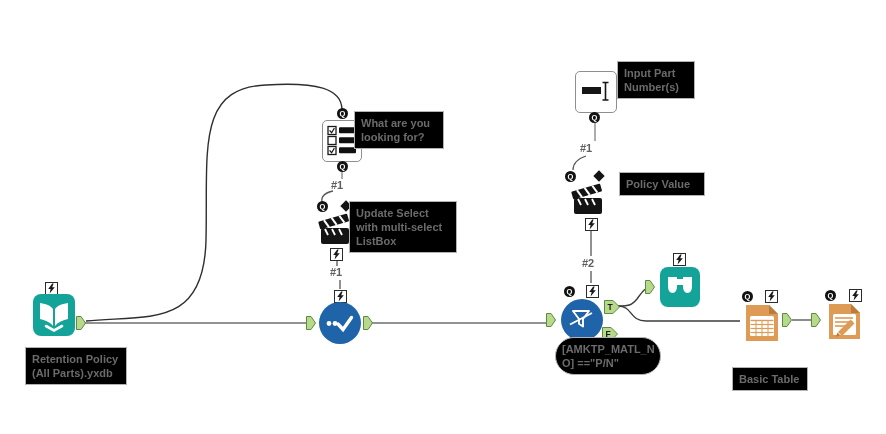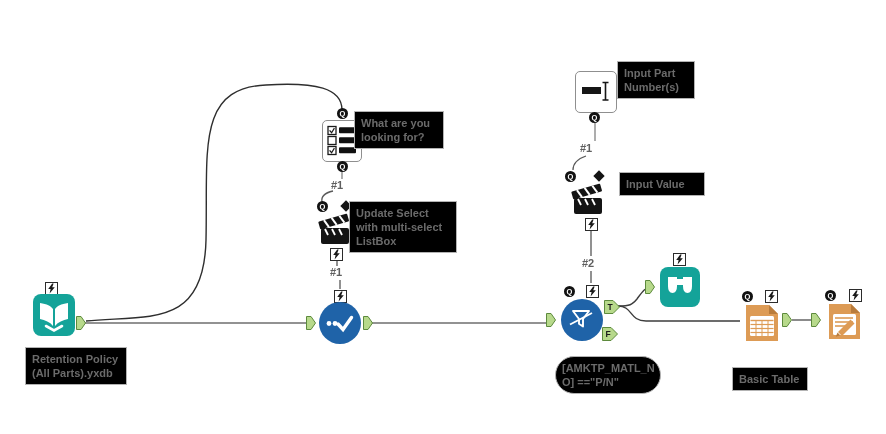--- a/index.html
+++ b/index.html
@@ -177,21 +177,21 @@
         <line x1="7" y1="25" x2="10" y2="31" stroke="#fff" stroke-width="1.8"></line>
         <line x1="14" y1="25" x2="17" y2="31" stroke="#fff" stroke-width="1.8"></line>
         <line x1="21" y1="25" x2="24" y2="31" stroke="#fff" stroke-width="1.8"></line>
       </svg>
     </div>
     <div class="bolt" style="left:585px;top:218px;">
       <svg width="9" height="11" viewBox="0 0 9 11">
           <path d="M5.2 0.5 L1.2 6 H3.6 L2.6 10.5 L7.8 4.2 H5.2 L6.6 0.5 Z" fill="#1a1a1a"></path>
         </svg>
     </div>
-    <div class="anno" style="left:619px;top:172px;width:72px;">Input Value</div>
+    <div class="anno" style="left:619px;top:172px;width:72px;">Policy Value</div>
   </div>
 
   <div class="node">
     <div class="qb" style="left:564px;top:286px;">Q</div>
     <div class="bolt" style="left:586px;top:285px;">
       <svg width="9" height="11" viewBox="0 0 9 11">
           <path d="M5.2 0.5 L1.2 6 H3.6 L2.6 10.5 L7.8 4.2 H5.2 L6.6 0.5 Z" fill="#1a1a1a"></path>
         </svg>
     </div>
     <div class="tool-circle" style="left:561px;top:299px;width:42px;height:42px;">
@@ -204,21 +204,21 @@
       <polygon points="0.5,0.5 5,0.5 9.5,7 5,13.5 0.5,13.5" class="anchor-fill"></polygon>
     </svg>
     <svg class="anchor" style="left:604px;top:300px;" width="16" height="14" viewBox="0 0 16 14">
       <polygon points="0.5,0.5 9,0.5 15.5,7 9,13.5 0.5,13.5" class="anchor-fill"></polygon>
       <text x="3.5" y="10" class="anchor-letter">T</text>
     </svg>
     <svg class="anchor" style="left:602px;top:327px;" width="16" height="14" viewBox="0 0 16 14">
       <polygon points="0.5,0.5 9,0.5 15.5,7 9,13.5 0.5,13.5" class="anchor-fill"></polygon>
       <text x="3.5" y="10" class="anchor-letter">F</text>
     </svg>
-    <div class="anno" style="left:555px;top:356px;width:92px;border-radius:19px;">[AMKTP_MATL_N
+    <div class="anno" style="left:555px;top:337px;width:92px;border-radius:19px;">[AMKTP_MATL_N
 O] =="P/N"</div>
   </div>
 
   <div class="node">
     <div class="bolt" style="left:673px;top:253px;">
       <svg width="9" height="11" viewBox="0 0 9 11">
           <path d="M5.2 0.5 L1.2 6 H3.6 L2.6 10.5 L7.8 4.2 H5.2 L6.6 0.5 Z" fill="#1a1a1a"></path>
         </svg>
     </div>
     <div class="tool-tile tile-teal" style="left:660px;top:267px;width:40px;height:40px;">

